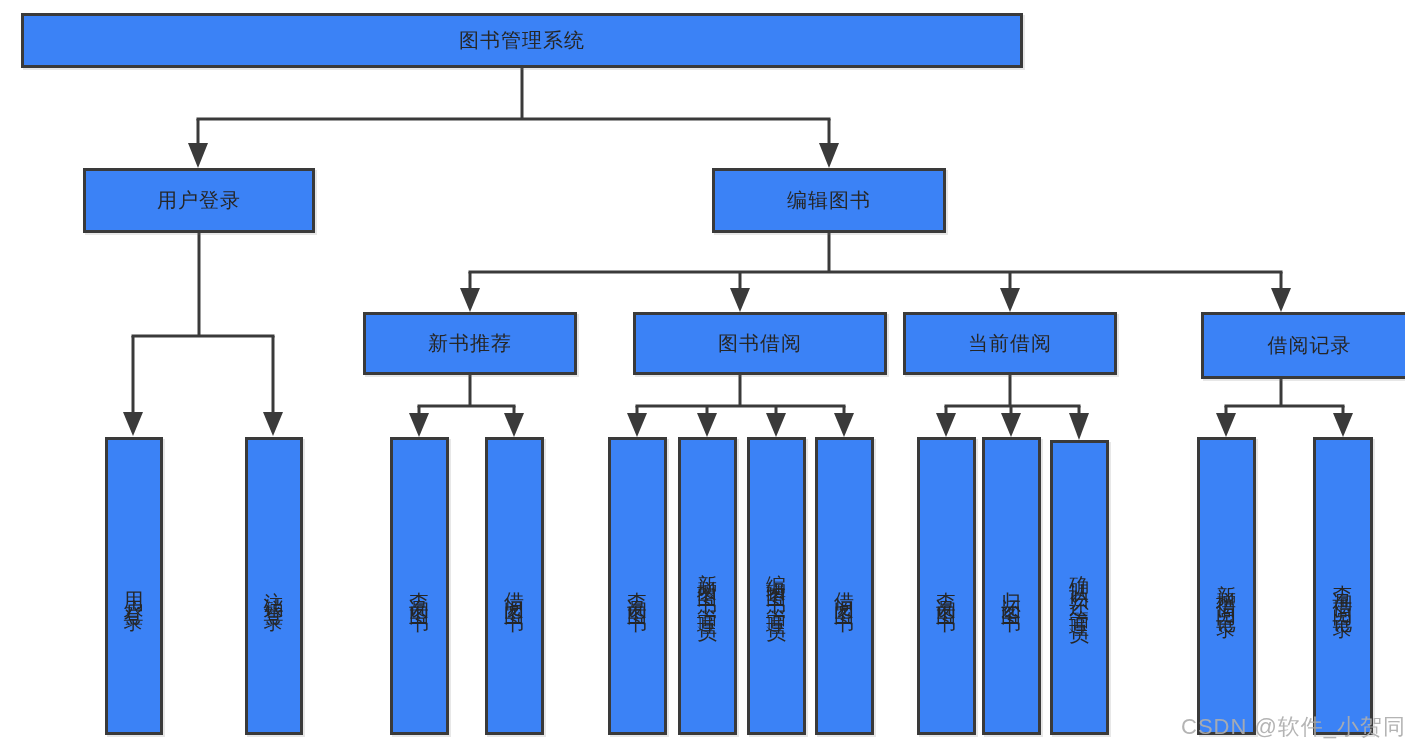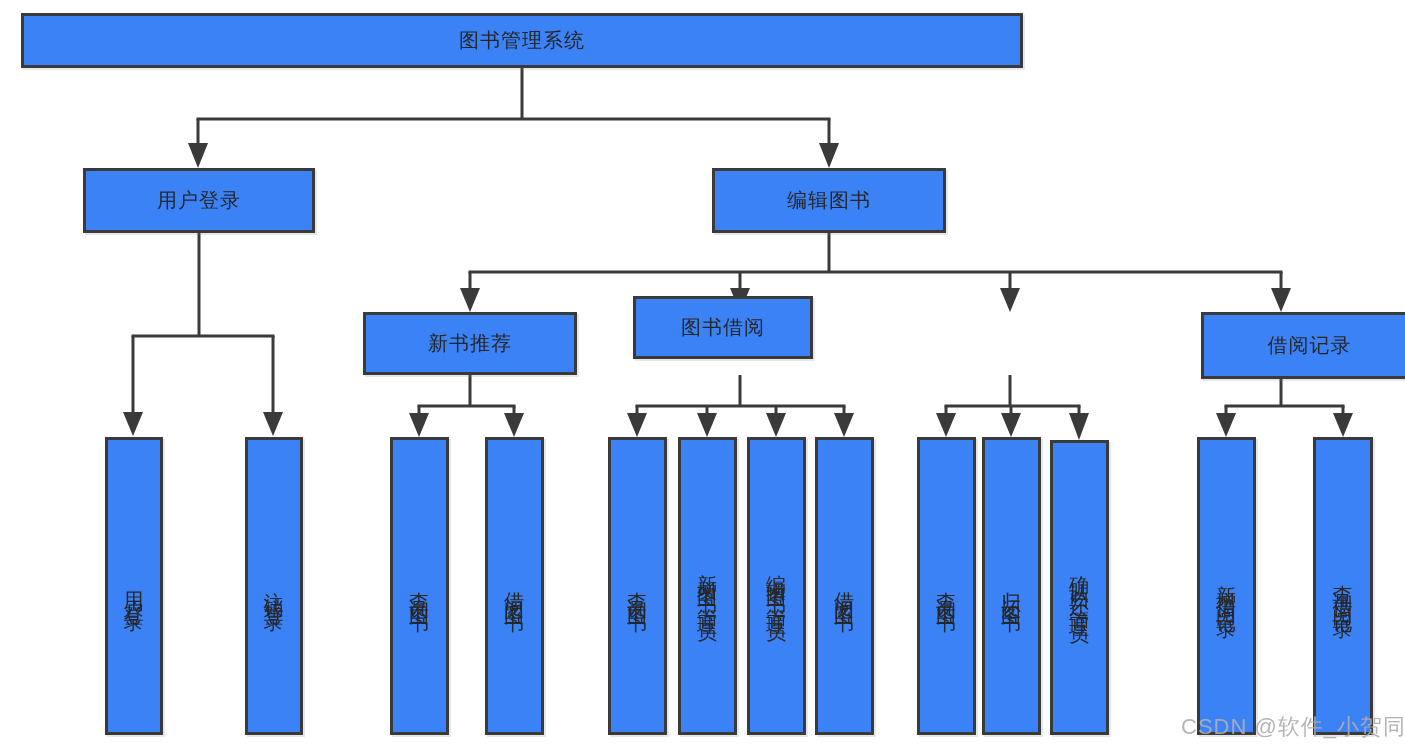--- a/index.html
+++ b/index.html
@@ -126,21 +126,22 @@
       <polygon points="1333,413 1353,413 1343,437"></polygon>
     </g>
   </svg>
 
   <div class="box" style="left:21px; top:13px; width:1002px; height:55px;">图书管理系统</div>
 
   <div class="box" style="left:83px; top:168px; width:232px; height:65px;">用户登录</div>
   <div class="box" style="left:712px; top:168px; width:234px; height:65px;">编辑图书</div>
 
   <div class="box" style="left:363px; top:312px; width:214px; height:63px;">新书推荐</div>
-  <div class="box" style="left:633px; top:296px; width:180px; height:63px;">图书借阅</div>
+  <div class="box" style="left:633px; top:312px; width:254px; height:63px;">图书借阅</div>
+  <div class="box" style="left:903px; top:312px; width:214px; height:63px;">当前借阅</div>
   <div class="box" style="left:1201px; top:312px; width:217px; height:67px;">借阅记录</div>
 
   <div class="box vbox" style="left:105px; top:437px; width:58px; height:298px;">用户登录</div>
   <div class="box vbox" style="left:245px; top:437px; width:58px; height:298px;">注销登录</div>
 
   <div class="box vbox" style="left:390px; top:437px; width:59px; height:298px;">查询图书</div>
   <div class="box vbox" style="left:485px; top:437px; width:59px; height:298px;">借阅图书</div>
 
   <div class="box vbox" style="left:608px; top:437px; width:59px; height:298px;">查询图书</div>
   <div class="box vbox" style="left:678px; top:437px; width:59px; height:298px;">新增图书（管理员）</div>

